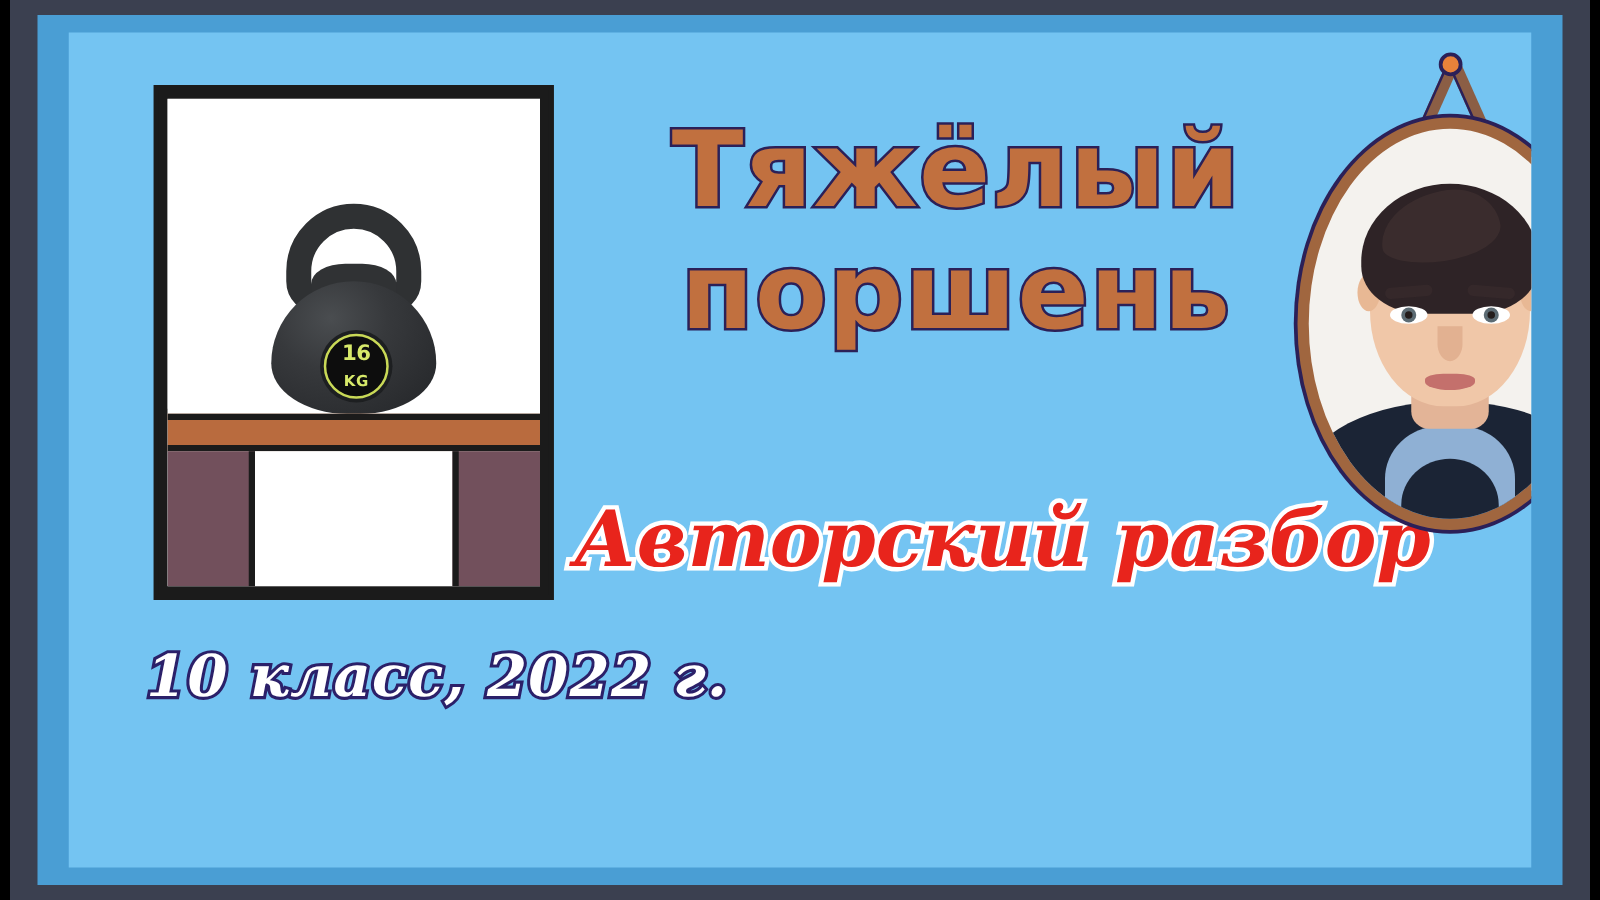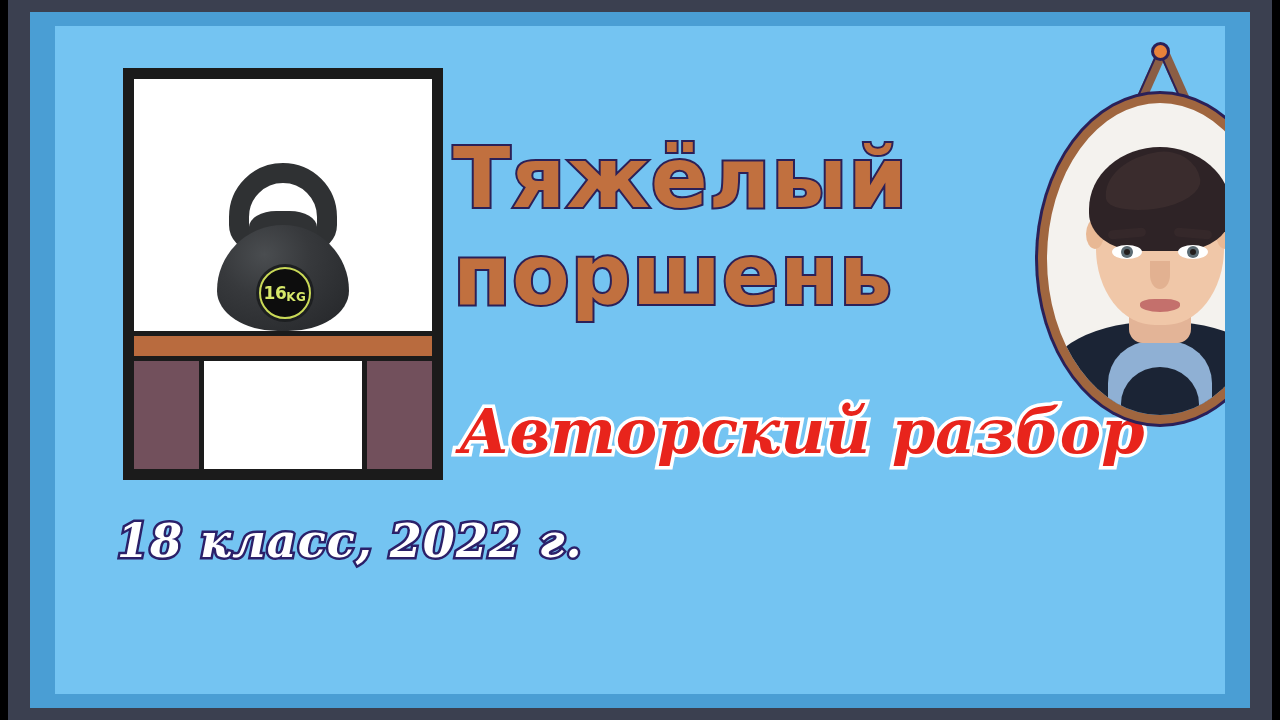--- a/index.html
+++ b/index.html
@@ -121,21 +121,21 @@
     left: 50%;
     top: 104px;
     width: 48px;
     height: 48px;
     margin-left: -24px;
     border-radius: 50%;
     background: #0d0d0d;
     border: 2px solid #c9d957;
     box-shadow: 0 0 0 3px #1d1f21;
     display: flex;
-    flex-direction: row;
+    flex-direction: column;
     align-items: center;
     justify-content: center;
     line-height: 1;
   }
   .kb-badge .kb-num {
     color: #d7e96a;
     font-size: 17px;
     font-weight: bold;
     font-family: "DejaVu Sans", sans-serif;
     letter-spacing: -0.5px;
@@ -181,24 +181,24 @@
     border-left: 5px solid #1b1b1b;
   }
   .chamber {
     flex: 1;
     background: #ffffff;
   }
 
   
   .title-block {
     position: absolute;
-    left: 398px;
+    left: 430px;
     top: 62px;
     width: 560px;
-    margin-top: 42px;
+    text-align: center;
   }
   .title-line {
     font-family: "DejaVu Sans", sans-serif;
     font-weight: bold;
     font-size: 84px;
     line-height: 1.15;
     color: #c1703f;
     -webkit-text-stroke: 4px #2b2058;
     paint-order: stroke fill;
     letter-spacing: 1px;
@@ -472,21 +472,21 @@
         </div>
 
         <div class="title-block">
           <div class="title-line">Тяжёлый</div>
           <div class="title-line">поршень</div>
         </div>
 
         <div class="author-line">Авторский разбор</div>
 
         <div class="subtitle">
-          <span class="sub-line">18 класс, 2022 г.</span>
+          <span class="sub-line">10 класс, 2022 г.</span>
         </div>
 
         <div class="portrait">
           <div class="cord">
             <div class="cord-left"></div>
             <div class="cord-right"></div>
           </div>
           <div class="cord-knob"></div>
 
           <div class="frame-oval">

